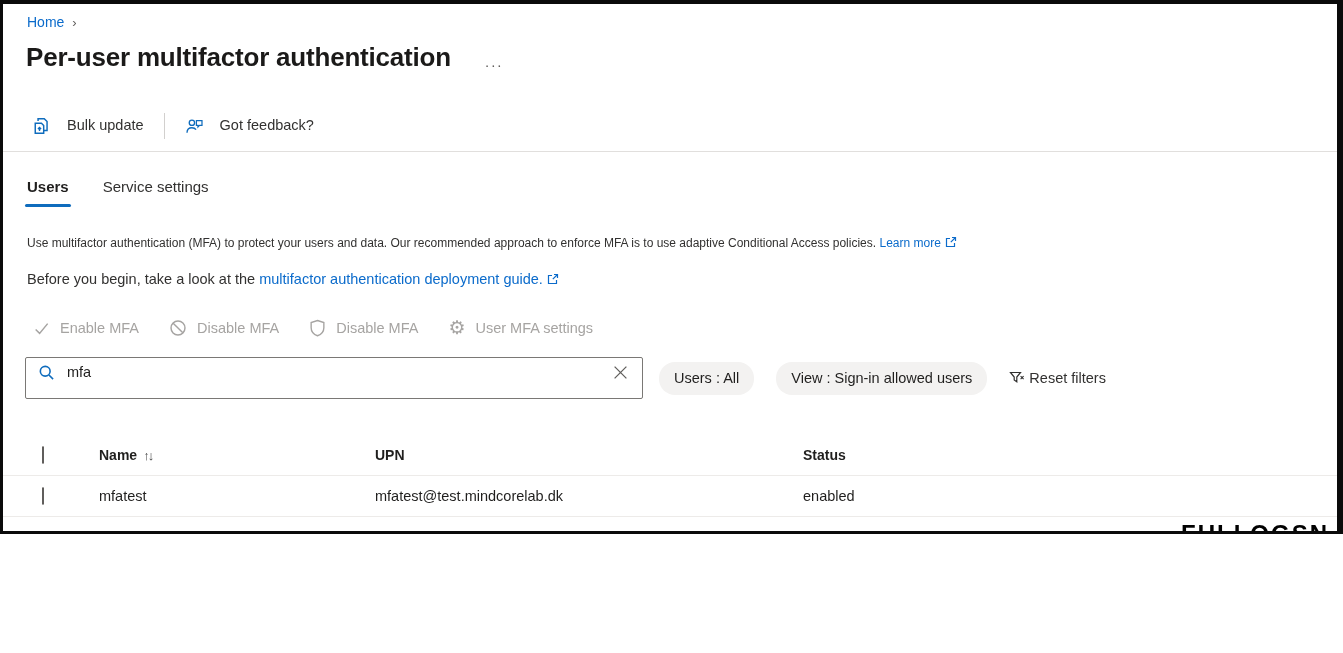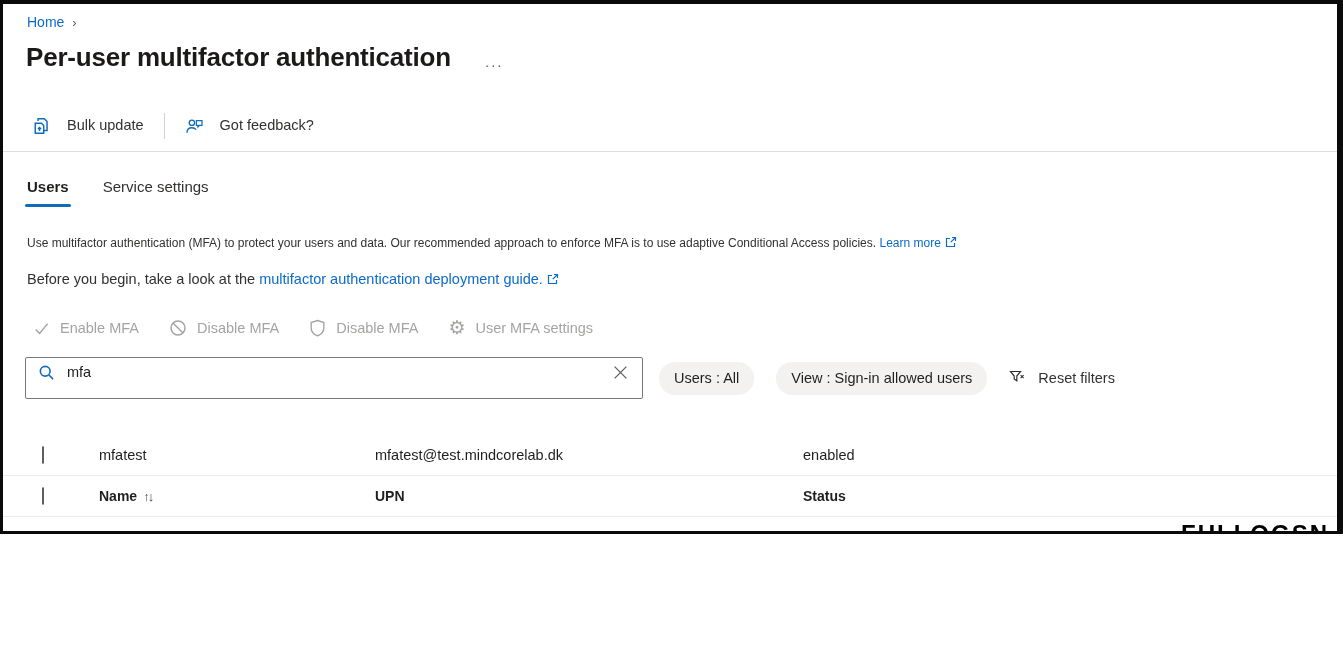--- a/index.html
+++ b/index.html
@@ -53,21 +53,21 @@
     flex:1; border:none; outline:none; font-size:14.5px; color:#201f1e; margin-left:12px;
     font-family:"Liberation Sans", sans-serif; background:transparent;
   }
   .clear-btn { cursor:pointer; display:flex; align-items:center; padding:4px; }
   .pill {
     background:#f3f2f1; border-radius:16px; height:33px; display:flex; align-items:center;
     padding:0 15px; font-size:14.5px; color:#201f1e; cursor:pointer; white-space:nowrap;
   }
   .pill.status { margin-left:6px; }
   .pill.view { margin-left:12px; }
-  .reset-filters { display:flex; align-items:flex-start; gap:13px; margin-left:12px; font-size:14.5px; color:#323130; cursor:pointer; }
+  .reset-filters { display:flex; align-items:flex-end; gap:4px; margin-left:12px; font-size:14.5px; color:#323130; cursor:pointer; }
 
   
   .table { margin:36px 0 0 0; }
   .trow {
     display:grid; grid-template-columns:72px 276px 428px 1fr; align-items:center;
     height:41px; border-bottom:1px solid #edebe9; padding-left:24px;
   }
   .trow.head { border-bottom:1px solid #edebe9; font-weight:700; color:#201f1e; }
   .cb { width:21px; height:21px; border:1px solid #605e5c; border-radius:2px; background:#fff; margin-left:15px; cursor:pointer; }
   .cell { font-size:14.5px; color:#201f1e; }
@@ -196,33 +196,33 @@
         <svg width="16" height="15" viewBox="0 0 16 15" fill="none" stroke="#323130" stroke-width="1.2">
             <path d="M1.5 1.5 H11.5 L7.8 6 V10.8 L5.2 9 V6 Z"></path>
             <path d="M11.6 5.2 l3 3 M14.6 5.2 l-3 3" stroke-width="1.1"></path>
           </svg>
       </span>
       <span>Reset filters</span>
     </div>
   </div>
 
   <div class="table">
-    <div class="trow">
-      <div><span class="cb"></span></div>
-      <div class="cell">mfatest</div>
-      <div class="cell">mfatest@test.mindcorelab.dk</div>
-      <div class="cell">enabled</div>
-    </div>
-
     <div class="trow head">
       <div><span class="cb"></span></div>
       <div class="cell">
         <span>Name</span><span class="sort-glyph">↑↓</span>
       </div>
       <div class="cell">UPN</div>
       <div class="cell">Status</div>
     </div>
 
+    <div class="trow">
+      <div><span class="cb"></span></div>
+      <div class="cell">mfatest</div>
+      <div class="cell">mfatest@test.mindcorelab.dk</div>
+      <div class="cell">enabled</div>
+    </div>
+
   </div>
 
   <div class="watermark">FULLOGSN</div>
 
 </div>
 
 </body></html>

